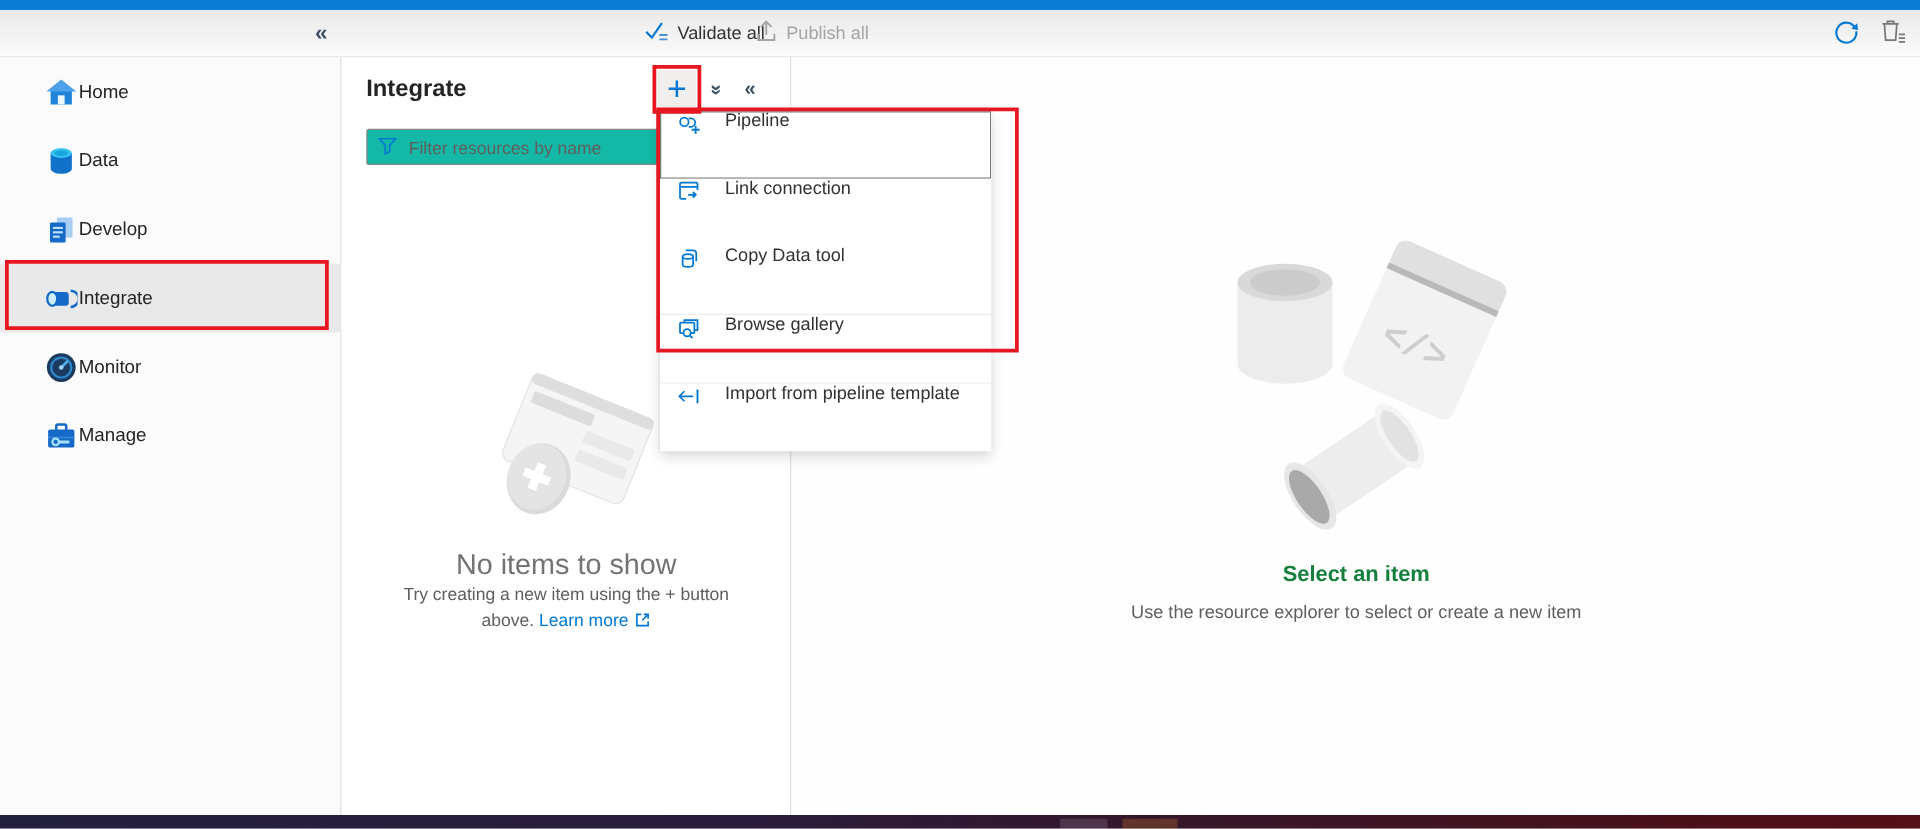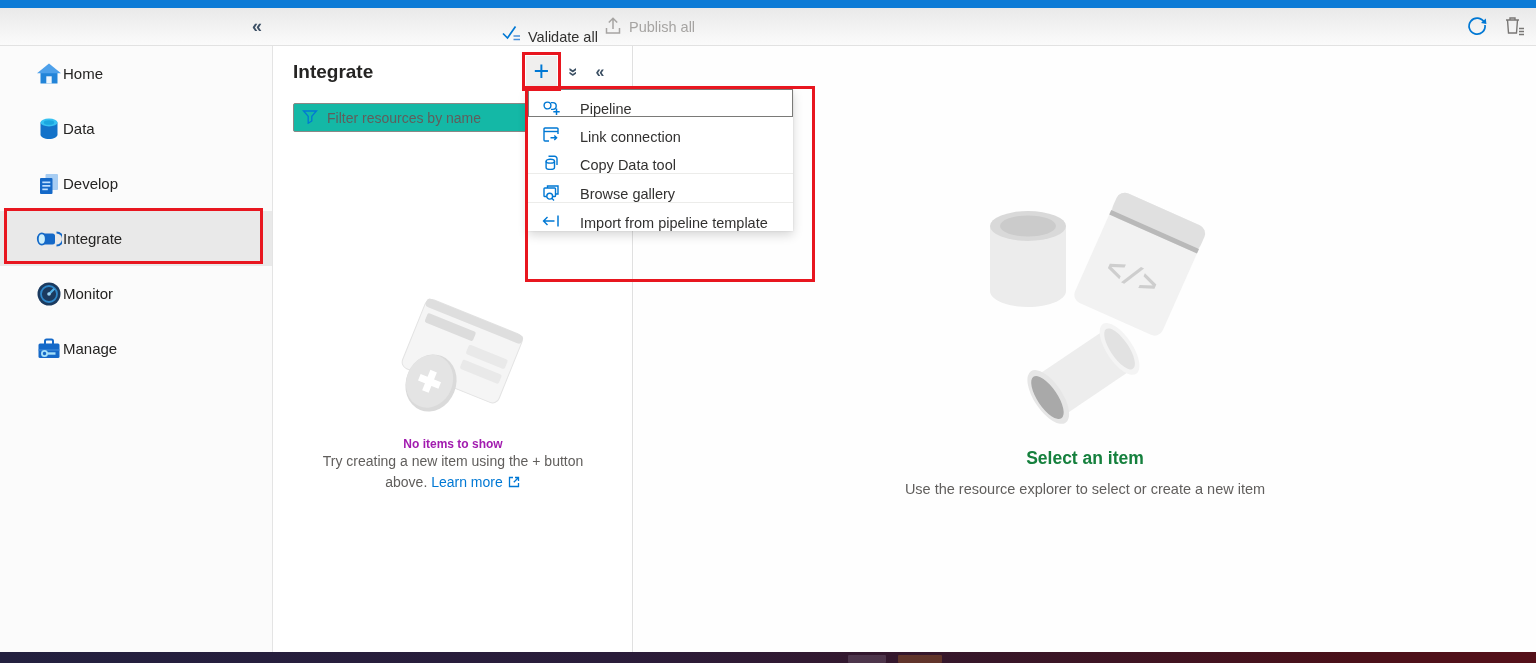--- a/index.html
+++ b/index.html
@@ -9,21 +9,21 @@
 
   
   .top-accent { position:absolute; top:0; left:0; right:0; height:8px; background:#0c7bd6; }
   .header-bar { position:absolute; top:8px; left:0; right:0; height:38px;
     background:linear-gradient(#e9e9e9,#fbfbfb); border-bottom:1px solid #e2e2e2; }
   .hdr-btn { position:absolute; top:0; height:37px; display:flex; align-items:center; gap:7px;
     font-size:14.5px; color:#323130; cursor:pointer; background:transparent; border:none;
     font-family:inherit; }
   .collapse-side { left:242px; width:30px; justify-content:center; font-size:18px; font-weight:700; color:#3e5166; }
   .env-btn { left:300px; }
-  .validate-btn { left:501px;align-items:flex-end; }
+  .validate-btn { left:515px; }
   .publish-btn { left:604px; color:#a6a4a2; cursor:default; }
   .refresh-btn { left:1462px; width:30px; justify-content:center; }
   .discard-btn { left:1499px; width:30px; justify-content:center; }
   .chev-gap { margin-left:18px; display:flex; align-items:center; }
 
   
   .sidebar { position:absolute; top:46px; left:0; width:273px; bottom:11px;
     background:#fbfbfb; border-right:1px solid #e4e4e4; }
   .nav-item { height:55px; display:flex; align-items:center; padding-left:35px; gap:1px;
     font-size:15px; color:#252423; cursor:pointer; }
@@ -44,29 +44,29 @@
   .expand-btn { left:286px; top:15px; width:24px; height:22px; color:#3b4f63; font-size:16px; font-weight:700; }
   .rot-down { display:inline-block; transform:rotate(-90deg); }
   .panel-collapse-btn { left:314px; top:15px; width:24px; height:22px; color:#3b4f63; font-size:16px; font-weight:700; }
   .filter-wrap { position:absolute; left:19px; top:57px; width:321px; height:29px; }
   .filter-wrap input { width:100%; height:100%; border:1px solid #8a8886; border-radius:2px;
     padding:0 8px 0 33px; font-size:14px; font-family:inherit; color:#323130; background:#14b8a6; }
   .filter-wrap input::placeholder { color:#605e5c; }
   .funnel { position:absolute; left:9px; top:6px; }
 
   .empty-state { position:absolute; left:0; right:0; top:252px; text-align:center; }
-  .empty-title { margin-top:10px; font-size:12px; font-weight:700; color:#a21caf; }
+  .empty-title { margin-top:10px; font-size:23px; font-weight:400; color:#737373; }
   .empty-text { margin-top:0; font-size:14px; color:#605e5c; line-height:21px; }
   .learn-link { color:#0078d4; text-decoration:none; cursor:pointer; }
   .ext-ic { display:inline-block; vertical-align:-2px; margin-left:4px; }
 
   
   .menu { position:absolute; left:528px; top:89px; width:265px; background:#fff; z-index:30;
     box-shadow:0 4px 10px rgba(0,0,0,.16), 0 0 2px rgba(0,0,0,.1); }
-  .menu-item { height:28px; display:flex; align-items:flex-end; padding-left:13px; gap:17px;
+  .menu-item { height:54px; display:flex; align-items:flex-start; padding-left:13px; gap:17px;
     font-size:14.5px; color:#323130; cursor:pointer; background:#fff; }
   .menu-item.focused { box-shadow:inset 0 0 0 1px #7a7a78; }
   .menu-sep { height:1px; background:#ececea; }
   .mi-icon { width:22px; height:20px; flex:0 0 22px; display:flex; align-items:center; }
   .ann-menu { left:525px; top:86px; width:290px; height:196px; z-index:31; }
 
   
   .canvas { position:absolute; top:46px; left:634px; right:0; bottom:11px; background:#fefefe; }
   .canvas-empty { position:absolute; left:0; right:0; top:140px; text-align:center; }
   .canvas-title { margin-top:18px; font-size:17.5px; font-weight:700; color:#15803d; }

